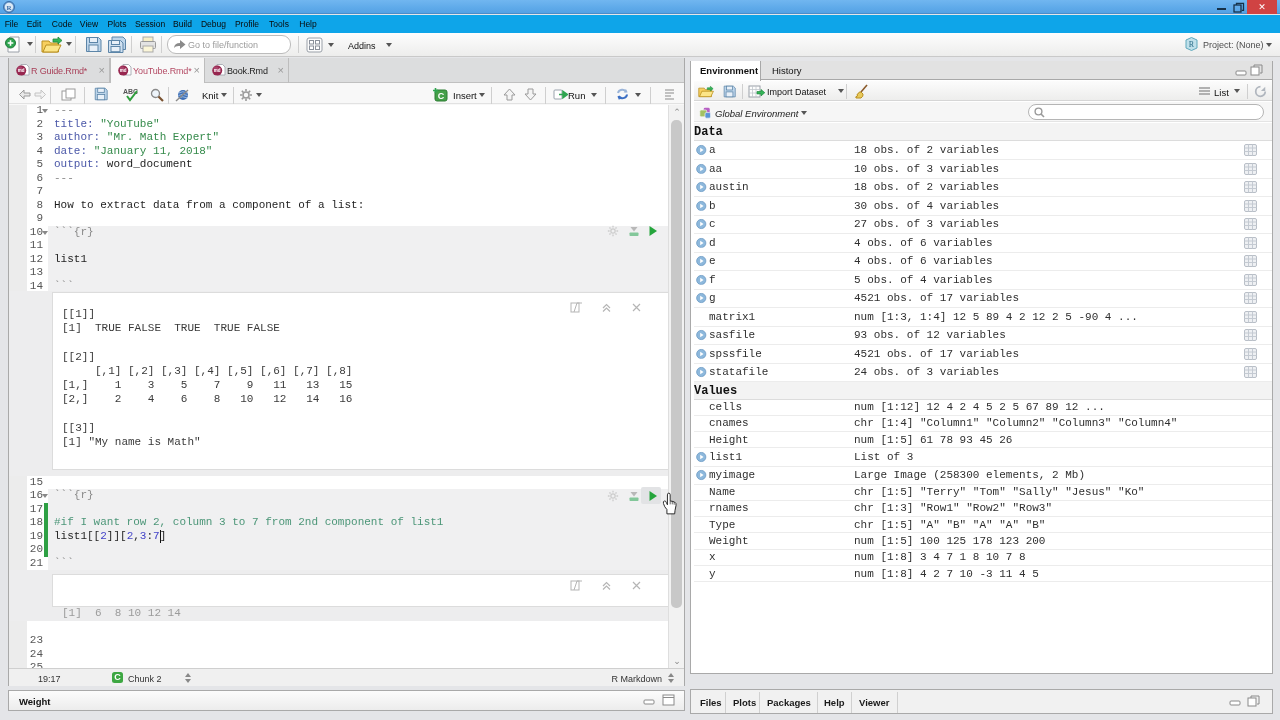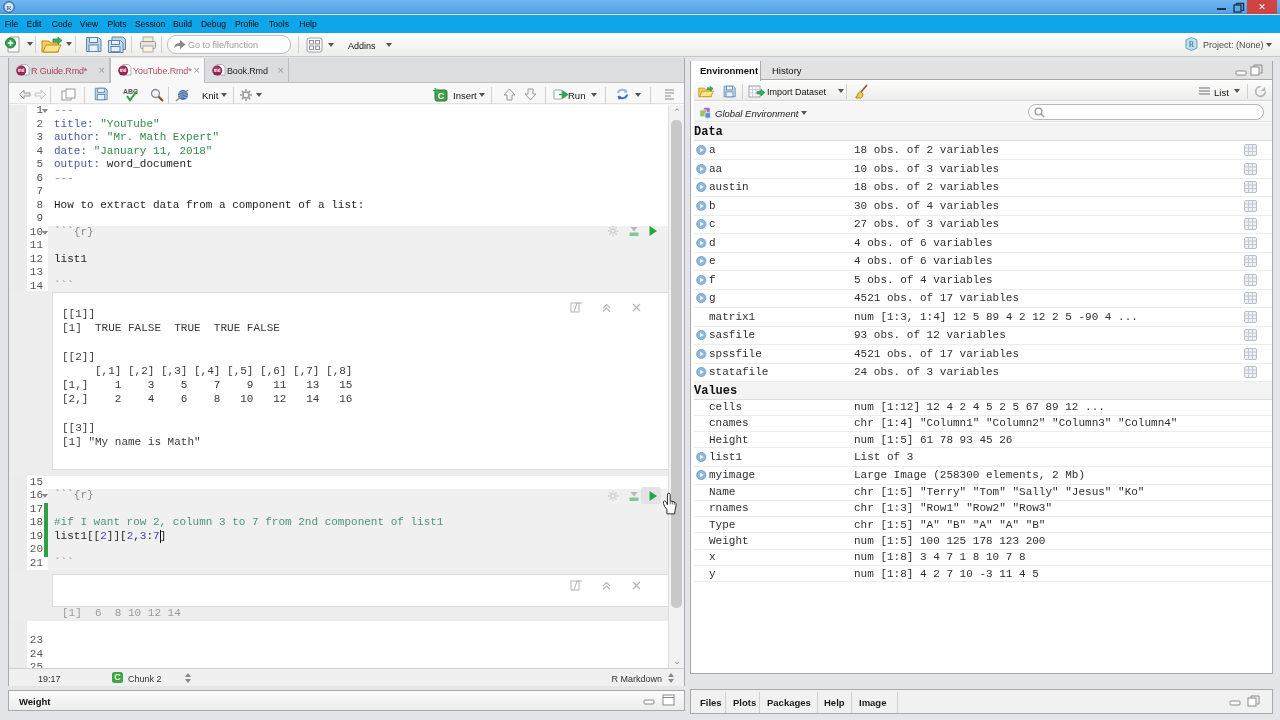--- a/index.html
+++ b/index.html
@@ -724,21 +724,21 @@
     <div class="ftab" style="left:33px;width:33px">
           <span style="left:6px">Plots</span>
         </div>
     <div class="ftab" style="left:67px;width:57px">
           <span style="left:6px">Packages</span>
         </div>
     <div class="ftab" style="left:125px;width:33px">
           <span style="left:5px">Help</span>
         </div>
     <div class="ftab" style="left:159px;width:45px">
-          <span style="left:6px">Image</span>
+          <span style="left:6px">Viewer</span>
         </div>
     <svg class="abs" style="right:31px;top:8px" width="12" height="8" viewBox="0 0 12 8">
           <rect x="1" y="3" width="10" height="4" rx="1" fill="#fff" stroke="#8a8a8a"></rect>
         </svg>
     <svg class="abs" style="right:12px;top:5px" width="13" height="12" viewBox="0 0 13 12">
           <rect x="1" y="3" width="8" height="8" fill="#fff" stroke="#8a8a8a"></rect>
           <path d="M4 3 v-2 h8 v8 h-2" fill="none" stroke="#8a8a8a"></path>
         </svg>
   </div>
     </div>

